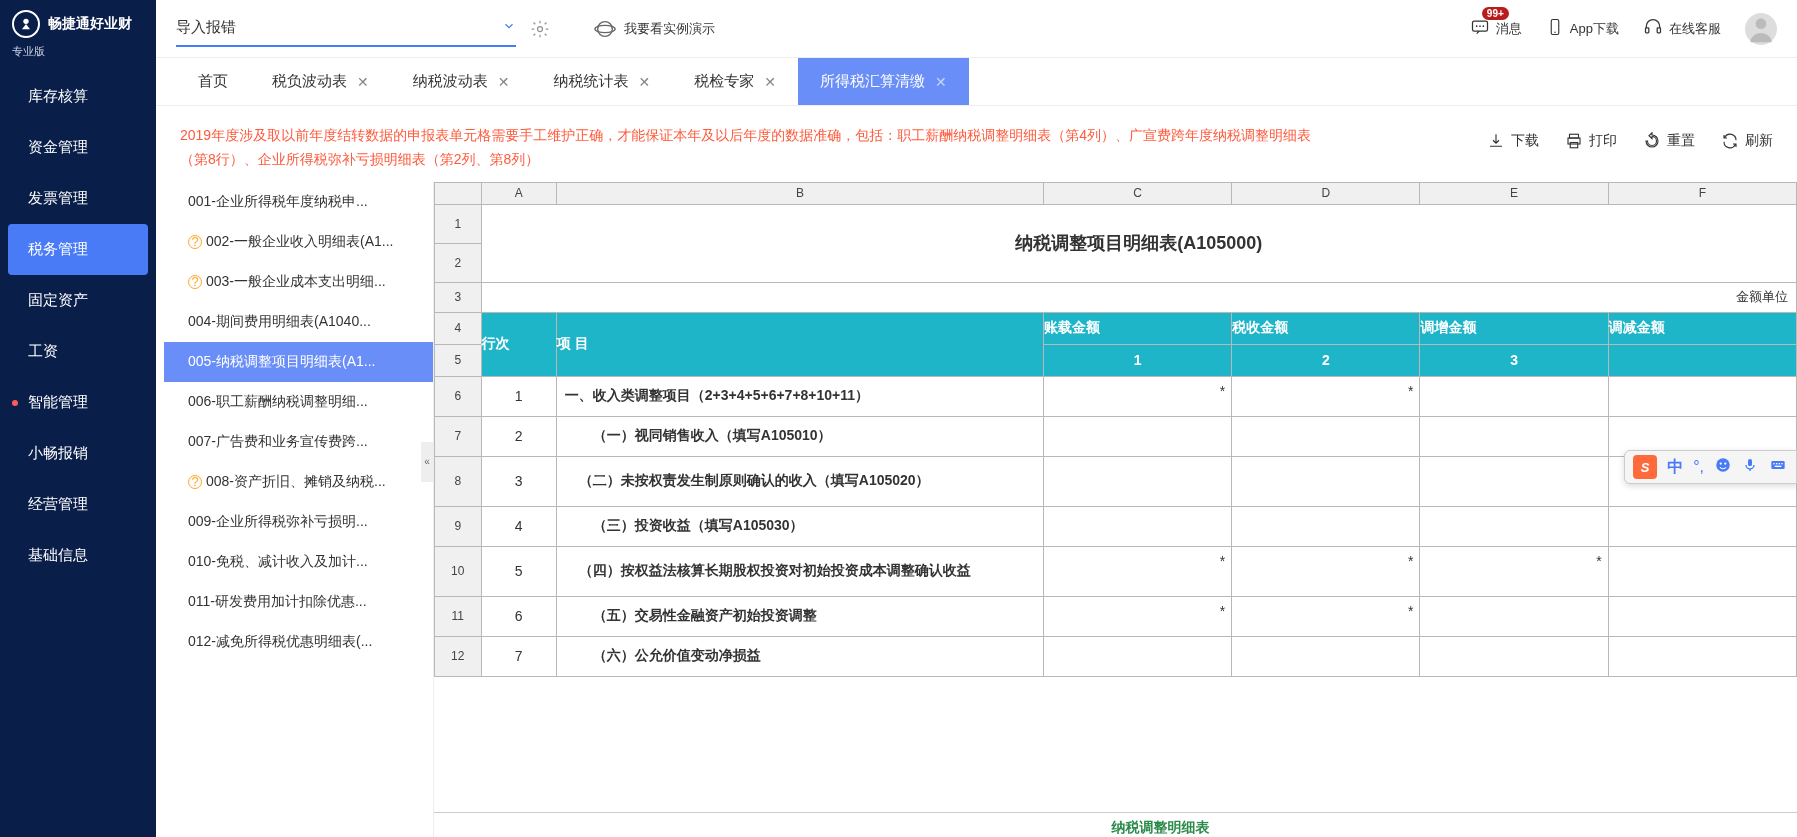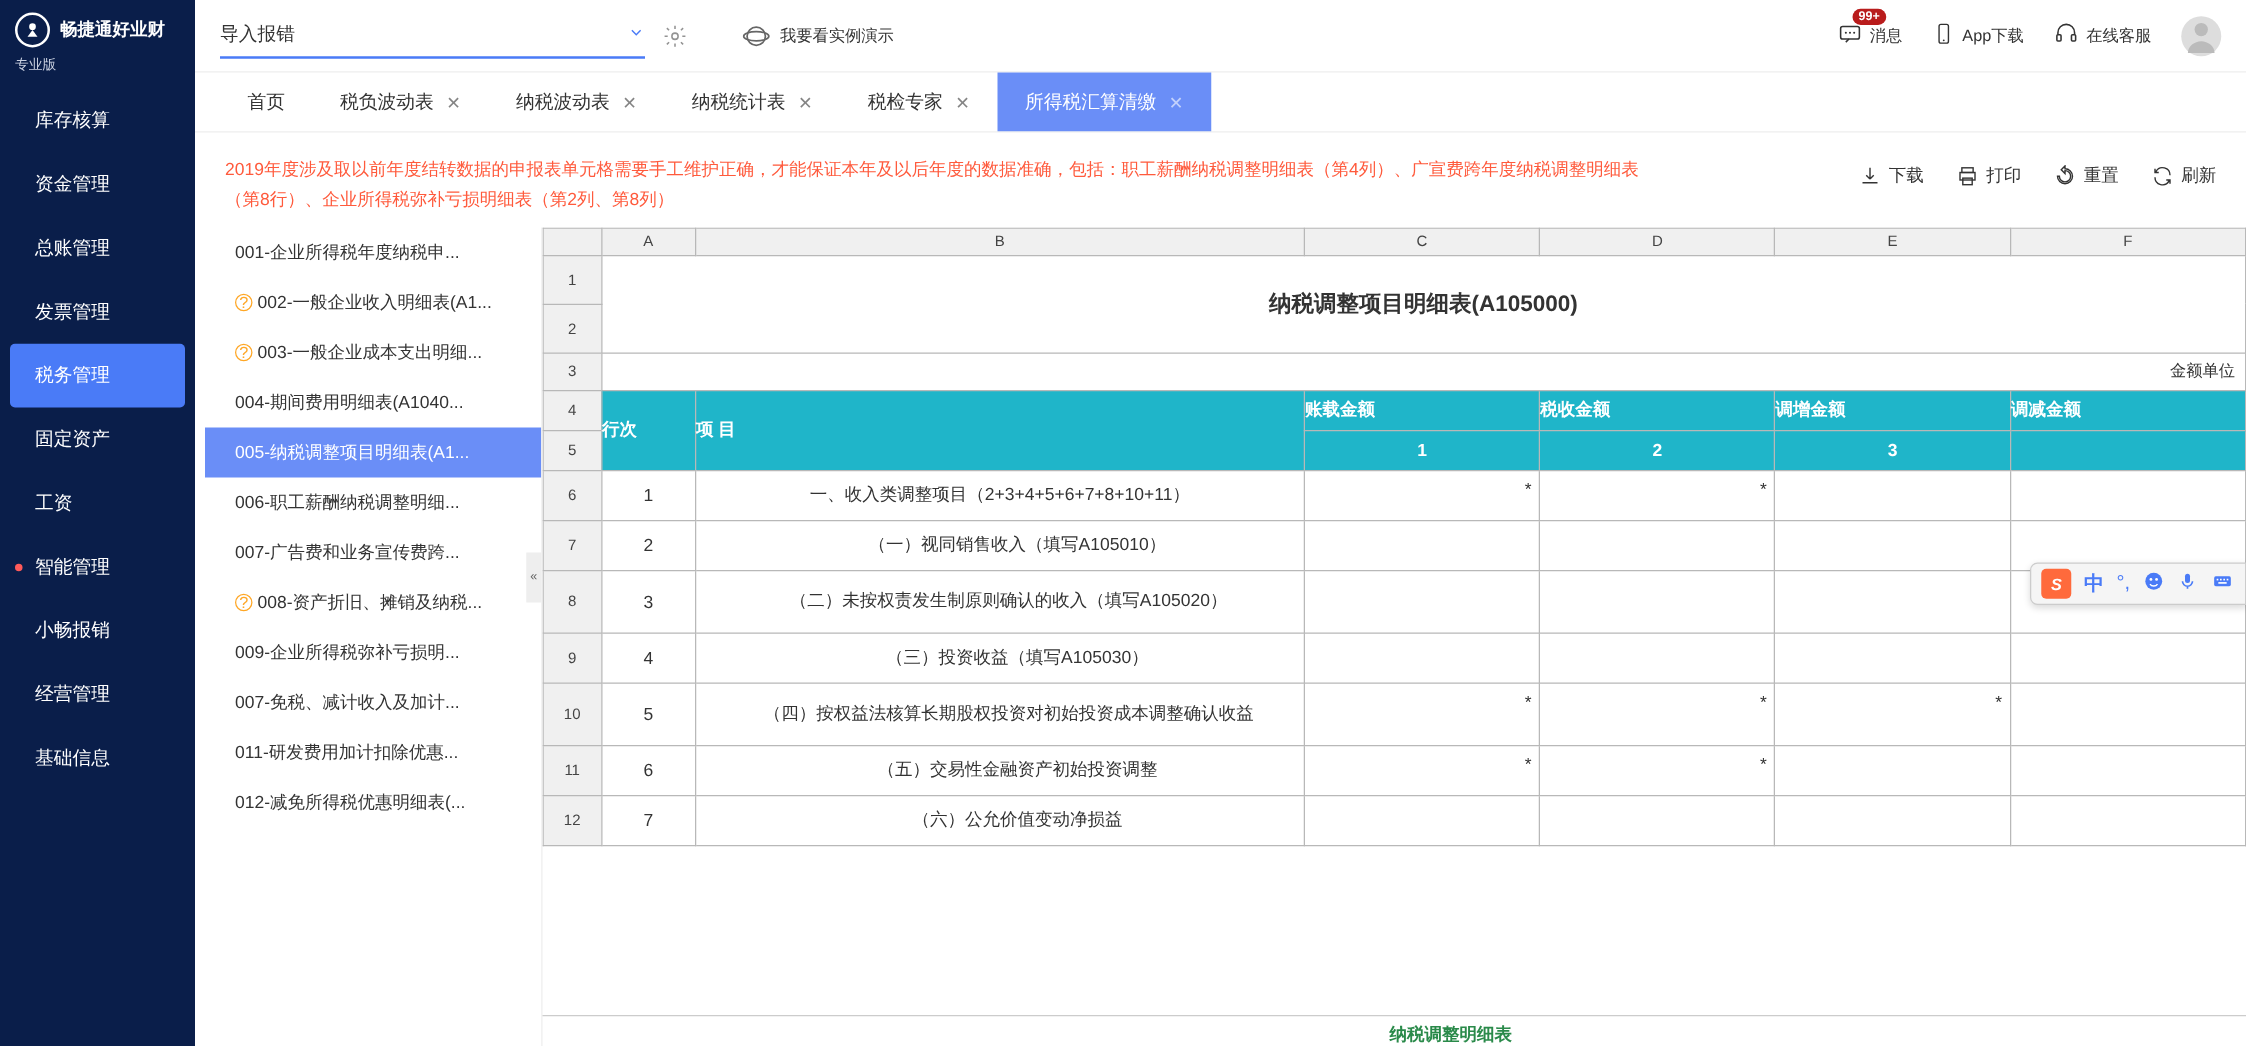--- a/index.html
+++ b/index.html
@@ -60,21 +60,21 @@
 table.sheet { border-collapse: collapse; width: 100%; }
 .sheet th, .sheet td { border: 1px solid #b8b8b8; }
 .col-letter { background: #f0f0f0; text-align: center; font-weight: normal; height: 22px; font-size: 12px; color: #444; }
 .row-num { background: #f0f0f0; text-align: center; width: 42px; font-size: 12px; color: #444; }
 .corner { background: #f0f0f0; width: 42px; }
 .title-cell { text-align: center; font-size: 18px; font-weight: bold; height: 78px; }
 .unit-cell { text-align: right; padding-right: 8px; font-size: 13px; height: 30px; }
 .hdr { background: #1fb5c9; color: #fff; text-align: left; font-size: 14px; font-weight: bold; height: 32px; }
 .hdr2 { background: #1fb5c9; color: #fff; text-align: center; font-size: 14px; font-weight: bold; height: 32px; }
 .tcell { padding: 6px 8px; font-size: 14px; height: 40px; text-align: center; }
-.tcell.left { text-align: center; font-weight: normal; }
+.tcell.left { text-align: left; font-weight: bold; }
 .tcell.tall { height: 50px; }
 .star { text-align: right; padding-right: 6px; vertical-align: top; font-size: 14px; }
 .sheet-tab { border-top: 1px solid #ccc; padding: 6px 0 0 90px; font-size: 14px; font-weight: bold; color: #2a8a4a; text-align: center; }
 
 
 .ime-bar { position: fixed; right: 0; top: 450px; background: #f5f5f5; border: 1px solid #ccc; border-radius: 6px 0 0 6px; padding: 4px 8px; display: flex; align-items: center; gap: 10px; box-shadow: 0 2px 6px rgba(0,0,0,.15); }
 .ime-s { width: 24px; height: 24px; background: #ff6a3c; color: #fff; border-radius: 4px; display: flex; align-items: center; justify-content: center; font-weight: bold; font-style: italic; }
 .ime-zh { color: #4a7bf7; font-weight: bold; font-size: 16px; }
 .ime-item { font-size: 16px; color: #4a7bf7; }
 
@@ -93,21 +93,20 @@
             <circle cx="12" cy="8" r="4" fill="#fff"></circle>
             <path d="M12 12 L6 20 L18 20 Z" fill="#fff"></path>
           </svg>
       </span>
       <span class="logo-text">畅捷通好业财</span>
     </div>
     <div class="edition">专业版</div>
     <nav class="nav" id="nav">
         <div class="nav-item">库存核算</div>
         <div class="nav-item">资金管理</div>
-        <div class="nav-item">总账管理</div>
         <div class="nav-item">发票管理</div>
         <div class="nav-item active">税务管理</div>
         <div class="nav-item">固定资产</div>
         <div class="nav-item">工资</div>
         <div class="nav-item dot">智能管理</div>
         <div class="nav-item">小畅报销</div>
         <div class="nav-item">经营管理</div>
         <div class="nav-item">基础信息</div>
       </nav>
   </aside>
@@ -264,21 +263,21 @@
             <span>007-广告费和业务宣传费跨...</span>
           </div>
           <div class="report-item">
             <span class="q-icon">?</span>
             <span>008-资产折旧、摊销及纳税...</span>
           </div>
           <div class="report-item">
             <span>009-企业所得税弥补亏损明...</span>
           </div>
           <div class="report-item">
-            <span>007-免税、减计收入及加计...</span>
+            <span>010-免税、减计收入及加计...</span>
           </div>
           <div class="report-item">
             <span>011-研发费用加计扣除优惠...</span>
           </div>
           <div class="report-item">
             <span>012-减免所得税优惠明细表(...</span>
           </div>
           <div class="collapse-handle">«</div>
         </div>
 

